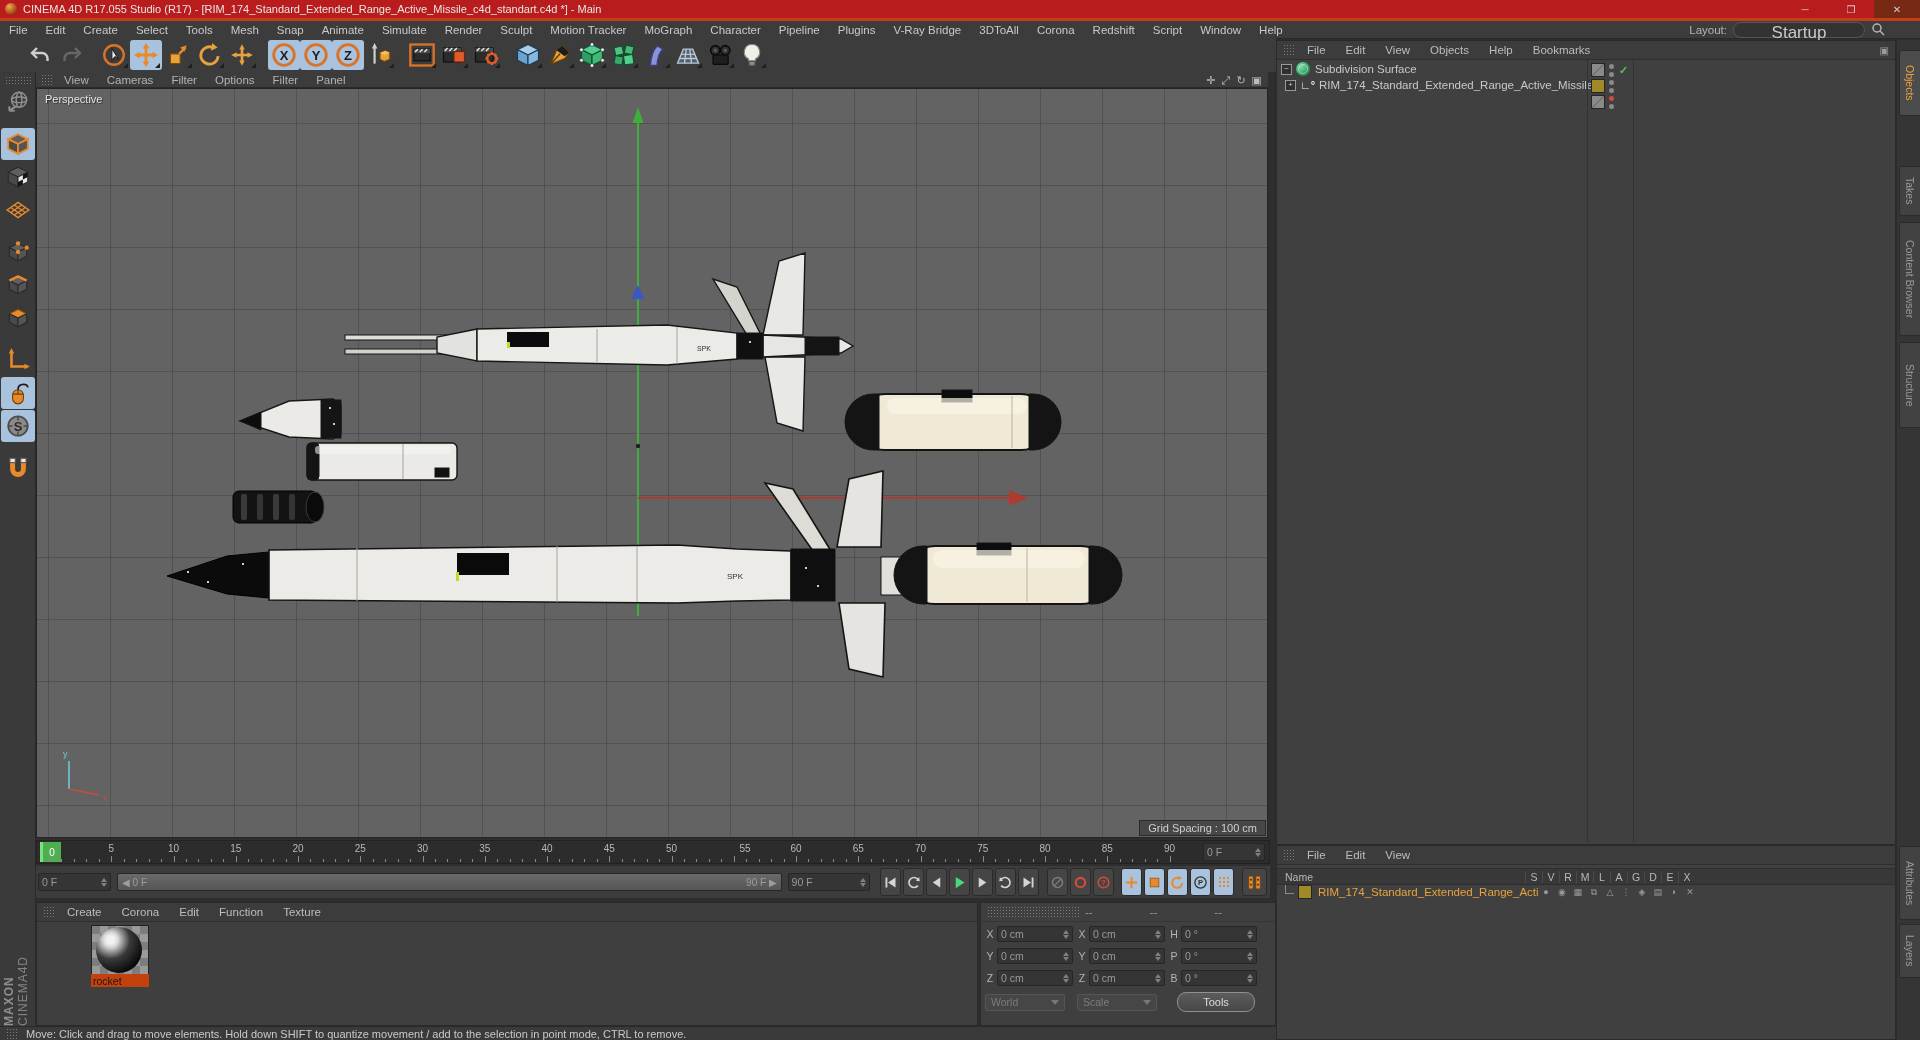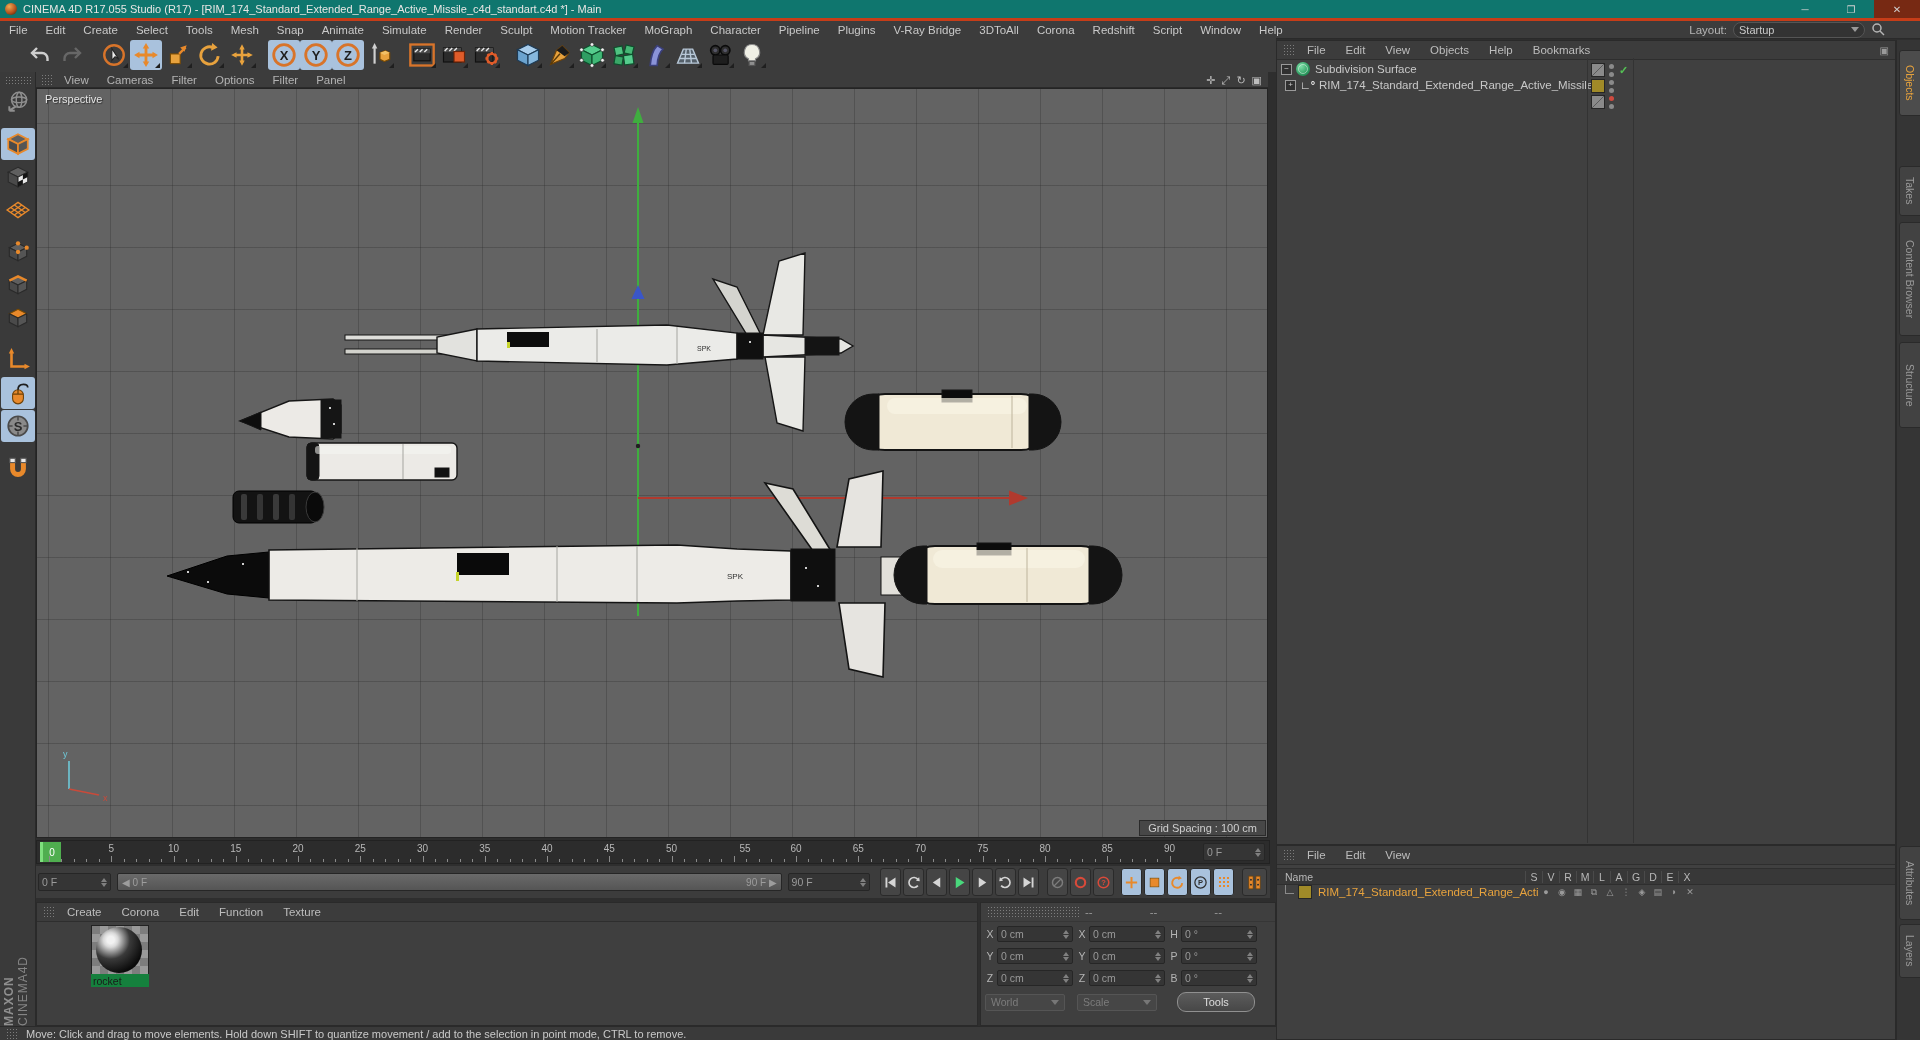--- a/index.html
+++ b/index.html
@@ -1,35 +1,35 @@
 <!DOCTYPE html>
 <html><head>
 <meta charset="utf-8">
 <style>
   html,body{margin:0;padding:0;background:#222;}
   .app{position:relative;width:1920px;height:1040px;background:#2e2e2e;overflow:hidden;
        font-family:"Liberation Sans",sans-serif;color:#c6c6c6;font-size:11.5px;
        -webkit-user-select:none;user-select:none;}
   .abs{position:absolute;}
   
-  .titlebar{left:0;top:0;width:1920px;height:18px;background:#0f766e;display:flex;align-items:center;}
+  .titlebar{left:0;top:0;width:1920px;height:18px;background:#b91c1c;display:flex;align-items:center;}
   .titlebar .logo{width:12px;height:12px;border-radius:50%;margin:0 6px 0 5px;
      background:radial-gradient(circle at 35% 30%,#f2a952,#b5541d 55%,#3a1c0a);}
   .titlebar .title{color:#e8e6e4;font-size:11px;white-space:nowrap;}
   .wbtns{margin-left:auto;display:flex;height:18px;}
   .wbtn{width:46px;height:18px;display:flex;align-items:center;justify-content:center;color:#cfcfcf;font-size:10px;}
   .wbtn.close{background:#772913;}
   .accentline{left:0;top:18px;width:1920px;height:3px;background:#c63d18;}
   
   .menubar{left:0;top:21px;width:1920px;height:17px;background:#3c3c3c;display:flex;align-items:center;border-bottom:1px solid #2a2a2a;}
   .menubar .mi{padding:1px 9px;color:#c9c9c9;white-space:nowrap;}
   .layoutbox{margin-left:auto;display:flex;align-items:center;gap:6px;padding-right:34px;}
   .layoutbox .lab{color:#b5b5b5;}
   .select{width:120px;height:14px;background:#333;border:1px solid #555;border-radius:8px;
-     display:flex;align-items:center;justify-content:space-between;padding:0 5px;color:#c9c9c9;font-size:11px;}
+     display:flex;align-items:center;justify-content:space-between;padding:0 5px;color:#c9c9c9;font-size:17px;flex-direction:column;}
   .select .arr{width:0;height:0;border-left:4px solid transparent;border-right:4px solid transparent;border-top:5px solid #999;}
   
   .toolbar{left:0;top:38px;width:1276px;height:34px;background:#3c3c3c;display:flex;align-items:center;padding-left:24px;box-sizing:border-box;}
   .tbtn{width:32px;height:30px;border-radius:3px;display:flex;align-items:center;justify-content:center;position:relative;flex:0 0 auto;}
   .tbtn.active{background:#a9c2dd;}
   .tbtn.more:after{content:"";position:absolute;right:2px;bottom:2px;width:0;height:0;
      border-left:5px solid transparent;border-bottom:5px solid #1f1f1f;}
   .tsep{width:10px;height:30px;flex:0 0 auto;}
   .leftbar{left:0;top:72px;width:36px;height:954px;background:#3a3a3a;border-right:1px solid #2a2a2a;box-sizing:border-box;}
   .lbtn{width:34px;height:32px;margin:1px 0 1px 1px;border-radius:3px;display:flex;align-items:center;justify-content:center;position:relative;}
@@ -70,21 +70,21 @@
   .pbtn.wide{width:23px;}
   .dotsicon{width:12px;height:12px;background-image:radial-gradient(#e8892b 32%,transparent 36%);background-size:4px 4px;}
   
   .matpanel{left:36px;top:902px;width:942px;height:124px;background:#3f3f3f;border:1px solid #2a2a2a;box-sizing:border-box;}
   .panelmenu{height:18px;background:#3c3c3c;border-bottom:1px solid #2e2e2e;display:flex;align-items:center;gap:2px;padding-left:6px;}
   .panelmenu .mi{padding:0 10px;color:#bdbdbd;}
   .matthumb{position:absolute;left:54px;top:22px;width:56px;height:48px;border:1px solid #222;
      background:repeating-conic-gradient(#9a9a9a 0% 25%,#7d7d7d 0% 50%) 0 0/16px 16px;}
   .matthumb .sphere{position:absolute;left:4px;top:1px;width:46px;height:46px;border-radius:50%;
      background:radial-gradient(circle at 32% 28%,#f2f2f2 0 8%,#d9d9d9 16%,#3a3a3a 42%,#0a0a0a 75%);}
-  .matlabel{position:absolute;left:54px;top:71px;width:58px;height:13px;background:#15803d;color:#1a1a1a;
+  .matlabel{position:absolute;left:54px;top:71px;width:58px;height:13px;background:#c2410c;color:#1a1a1a;
      font-size:10.5px;display:flex;align-items:center;padding-left:2px;box-sizing:border-box;}
   .coords{left:980px;top:902px;width:296px;height:124px;background:#3f3f3f;border:1px solid #2a2a2a;box-sizing:border-box;}
   .chead{height:18px;display:flex;align-items:center;gap:4px;padding-left:6px;border-bottom:1px solid #363636;color:#9a9a9a;}
   .chead span{width:94px;}
   .crow{display:flex;align-items:center;height:20px;margin-top:2px;padding-left:4px;}
   .crow .l{width:10px;color:#b5b5b5;text-align:center;margin-right:2px;font-size:10.5px;}
   .crow .field{width:76px;height:16px;margin-right:4px;}
   .cbottom{display:flex;align-items:center;margin-top:4px;padding-left:4px;}
   .ddis{width:80px;height:17px;background:#464646;border:1px solid #555;border-radius:2px;color:#7c7c7c;
      display:flex;align-items:center;justify-content:space-between;padding:0 5px;margin-right:12px;font-size:10.5px;box-sizing:border-box;}

